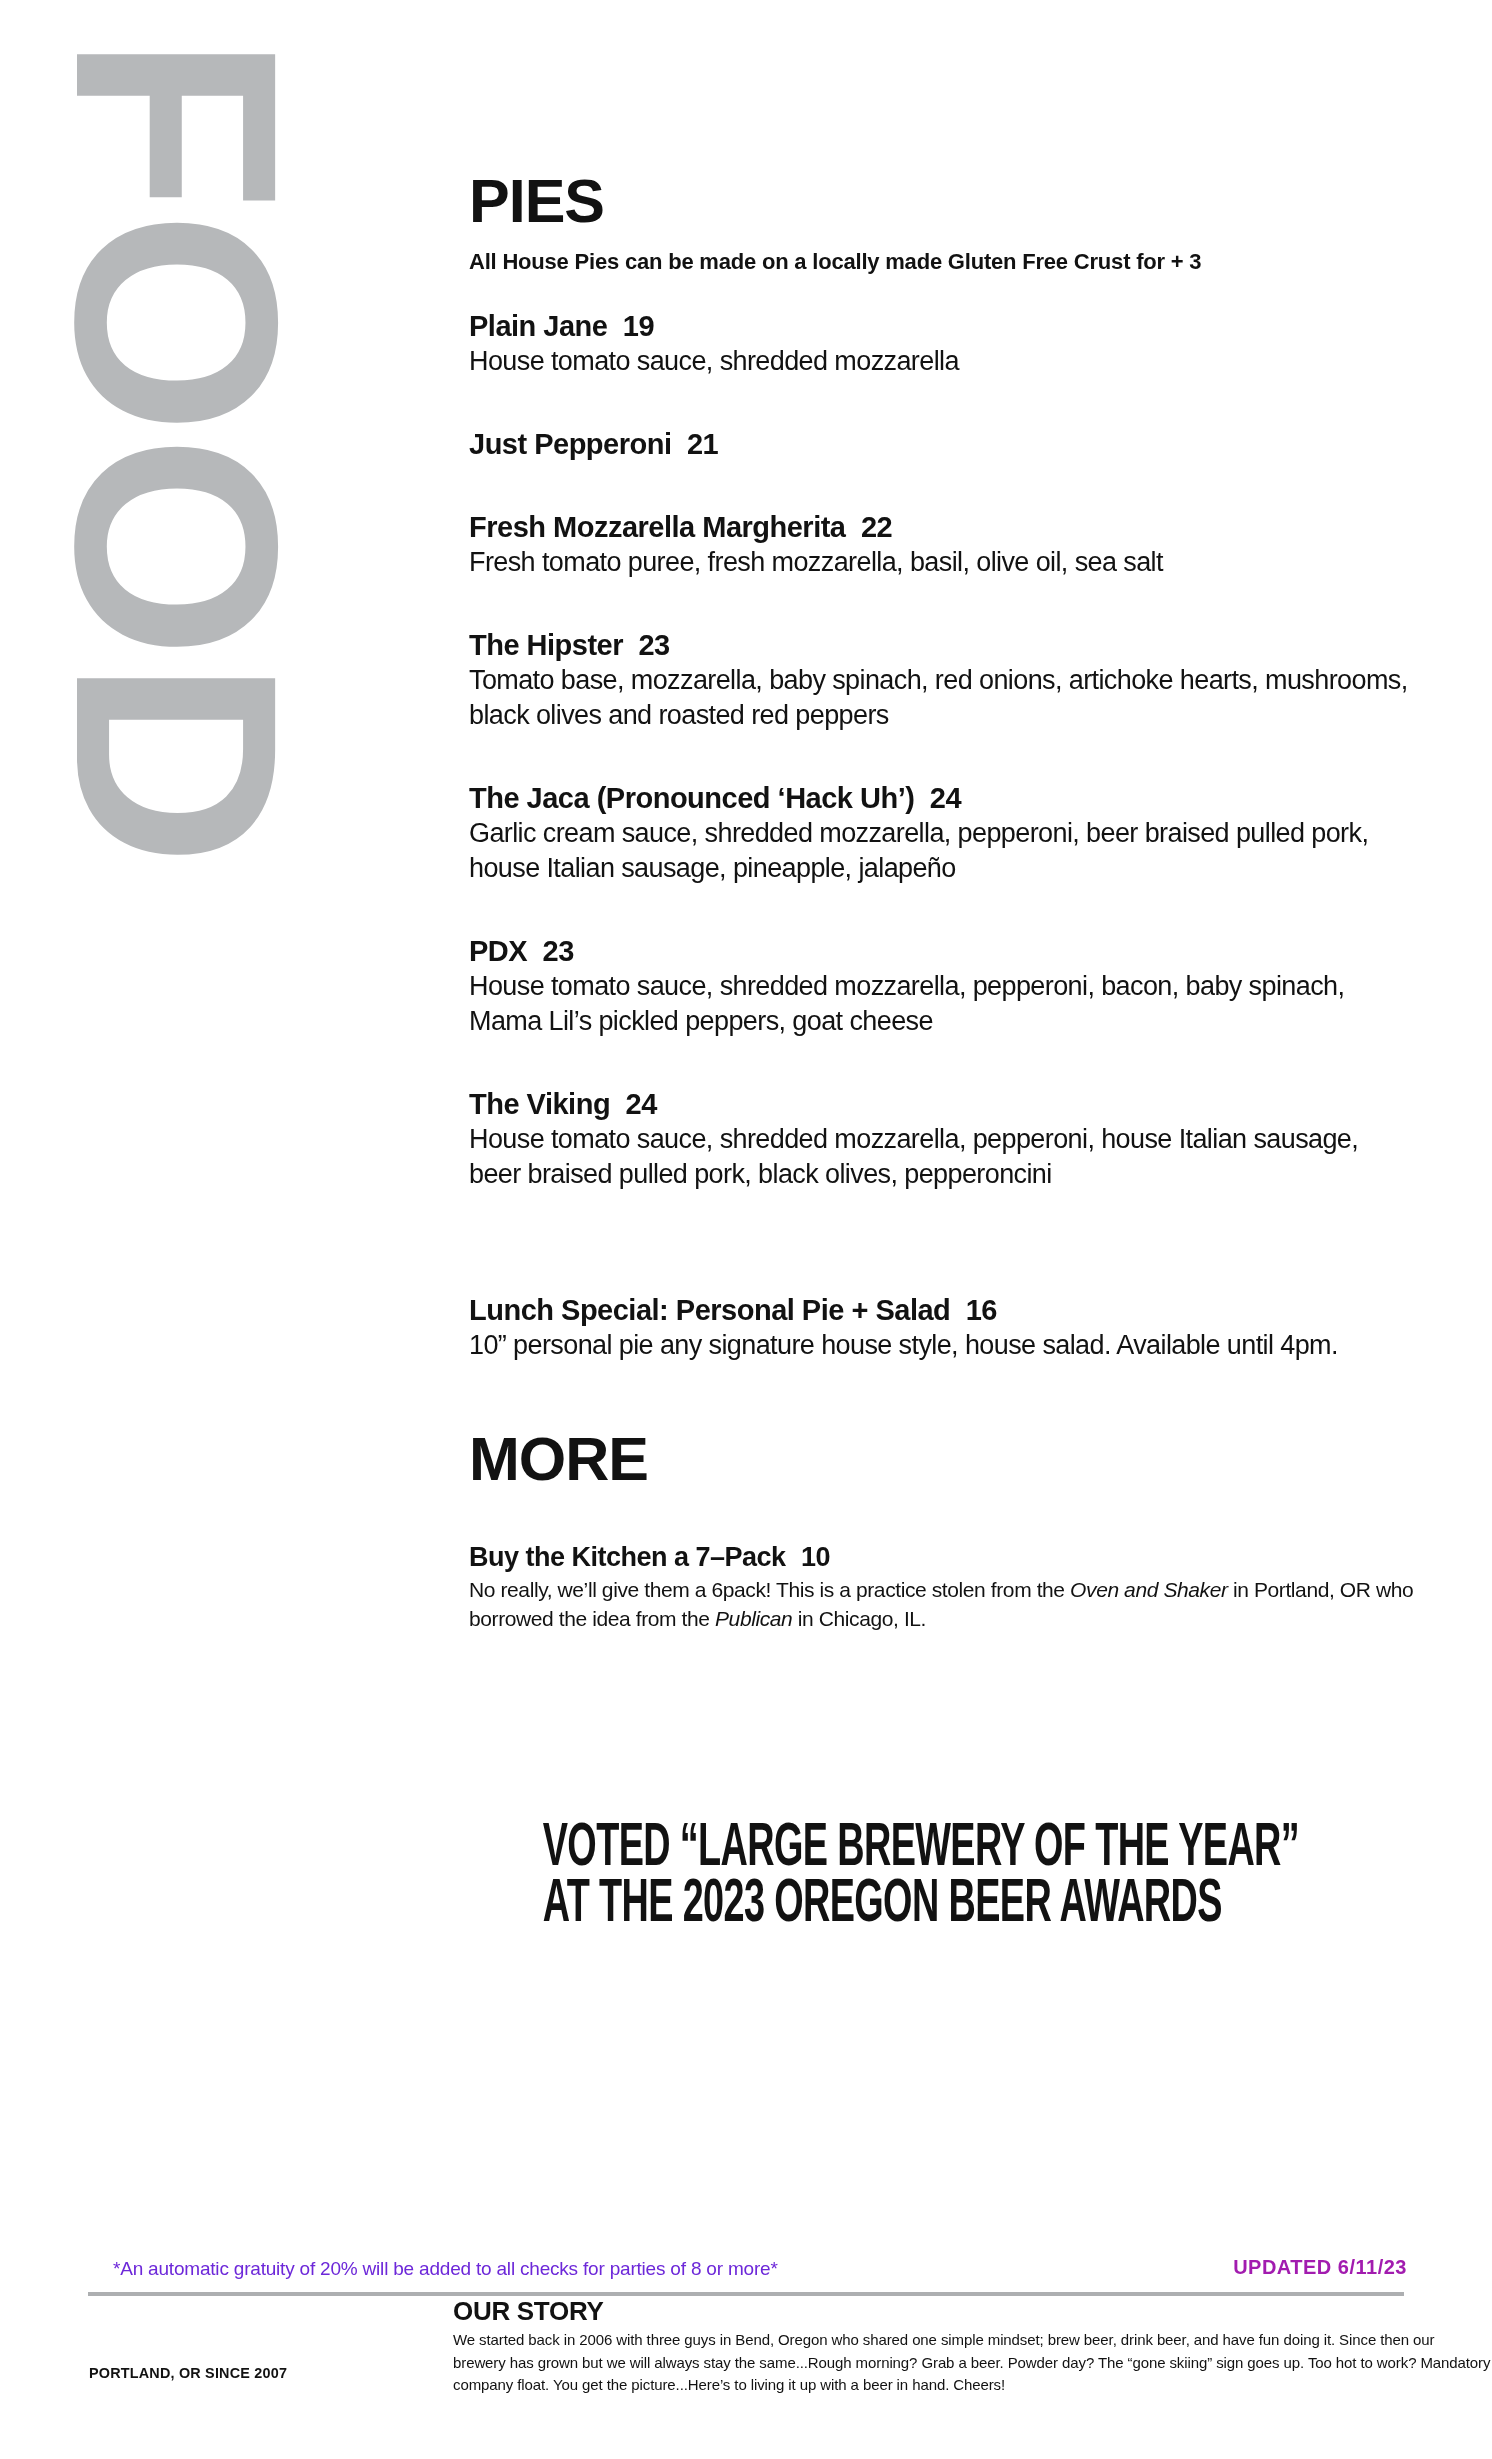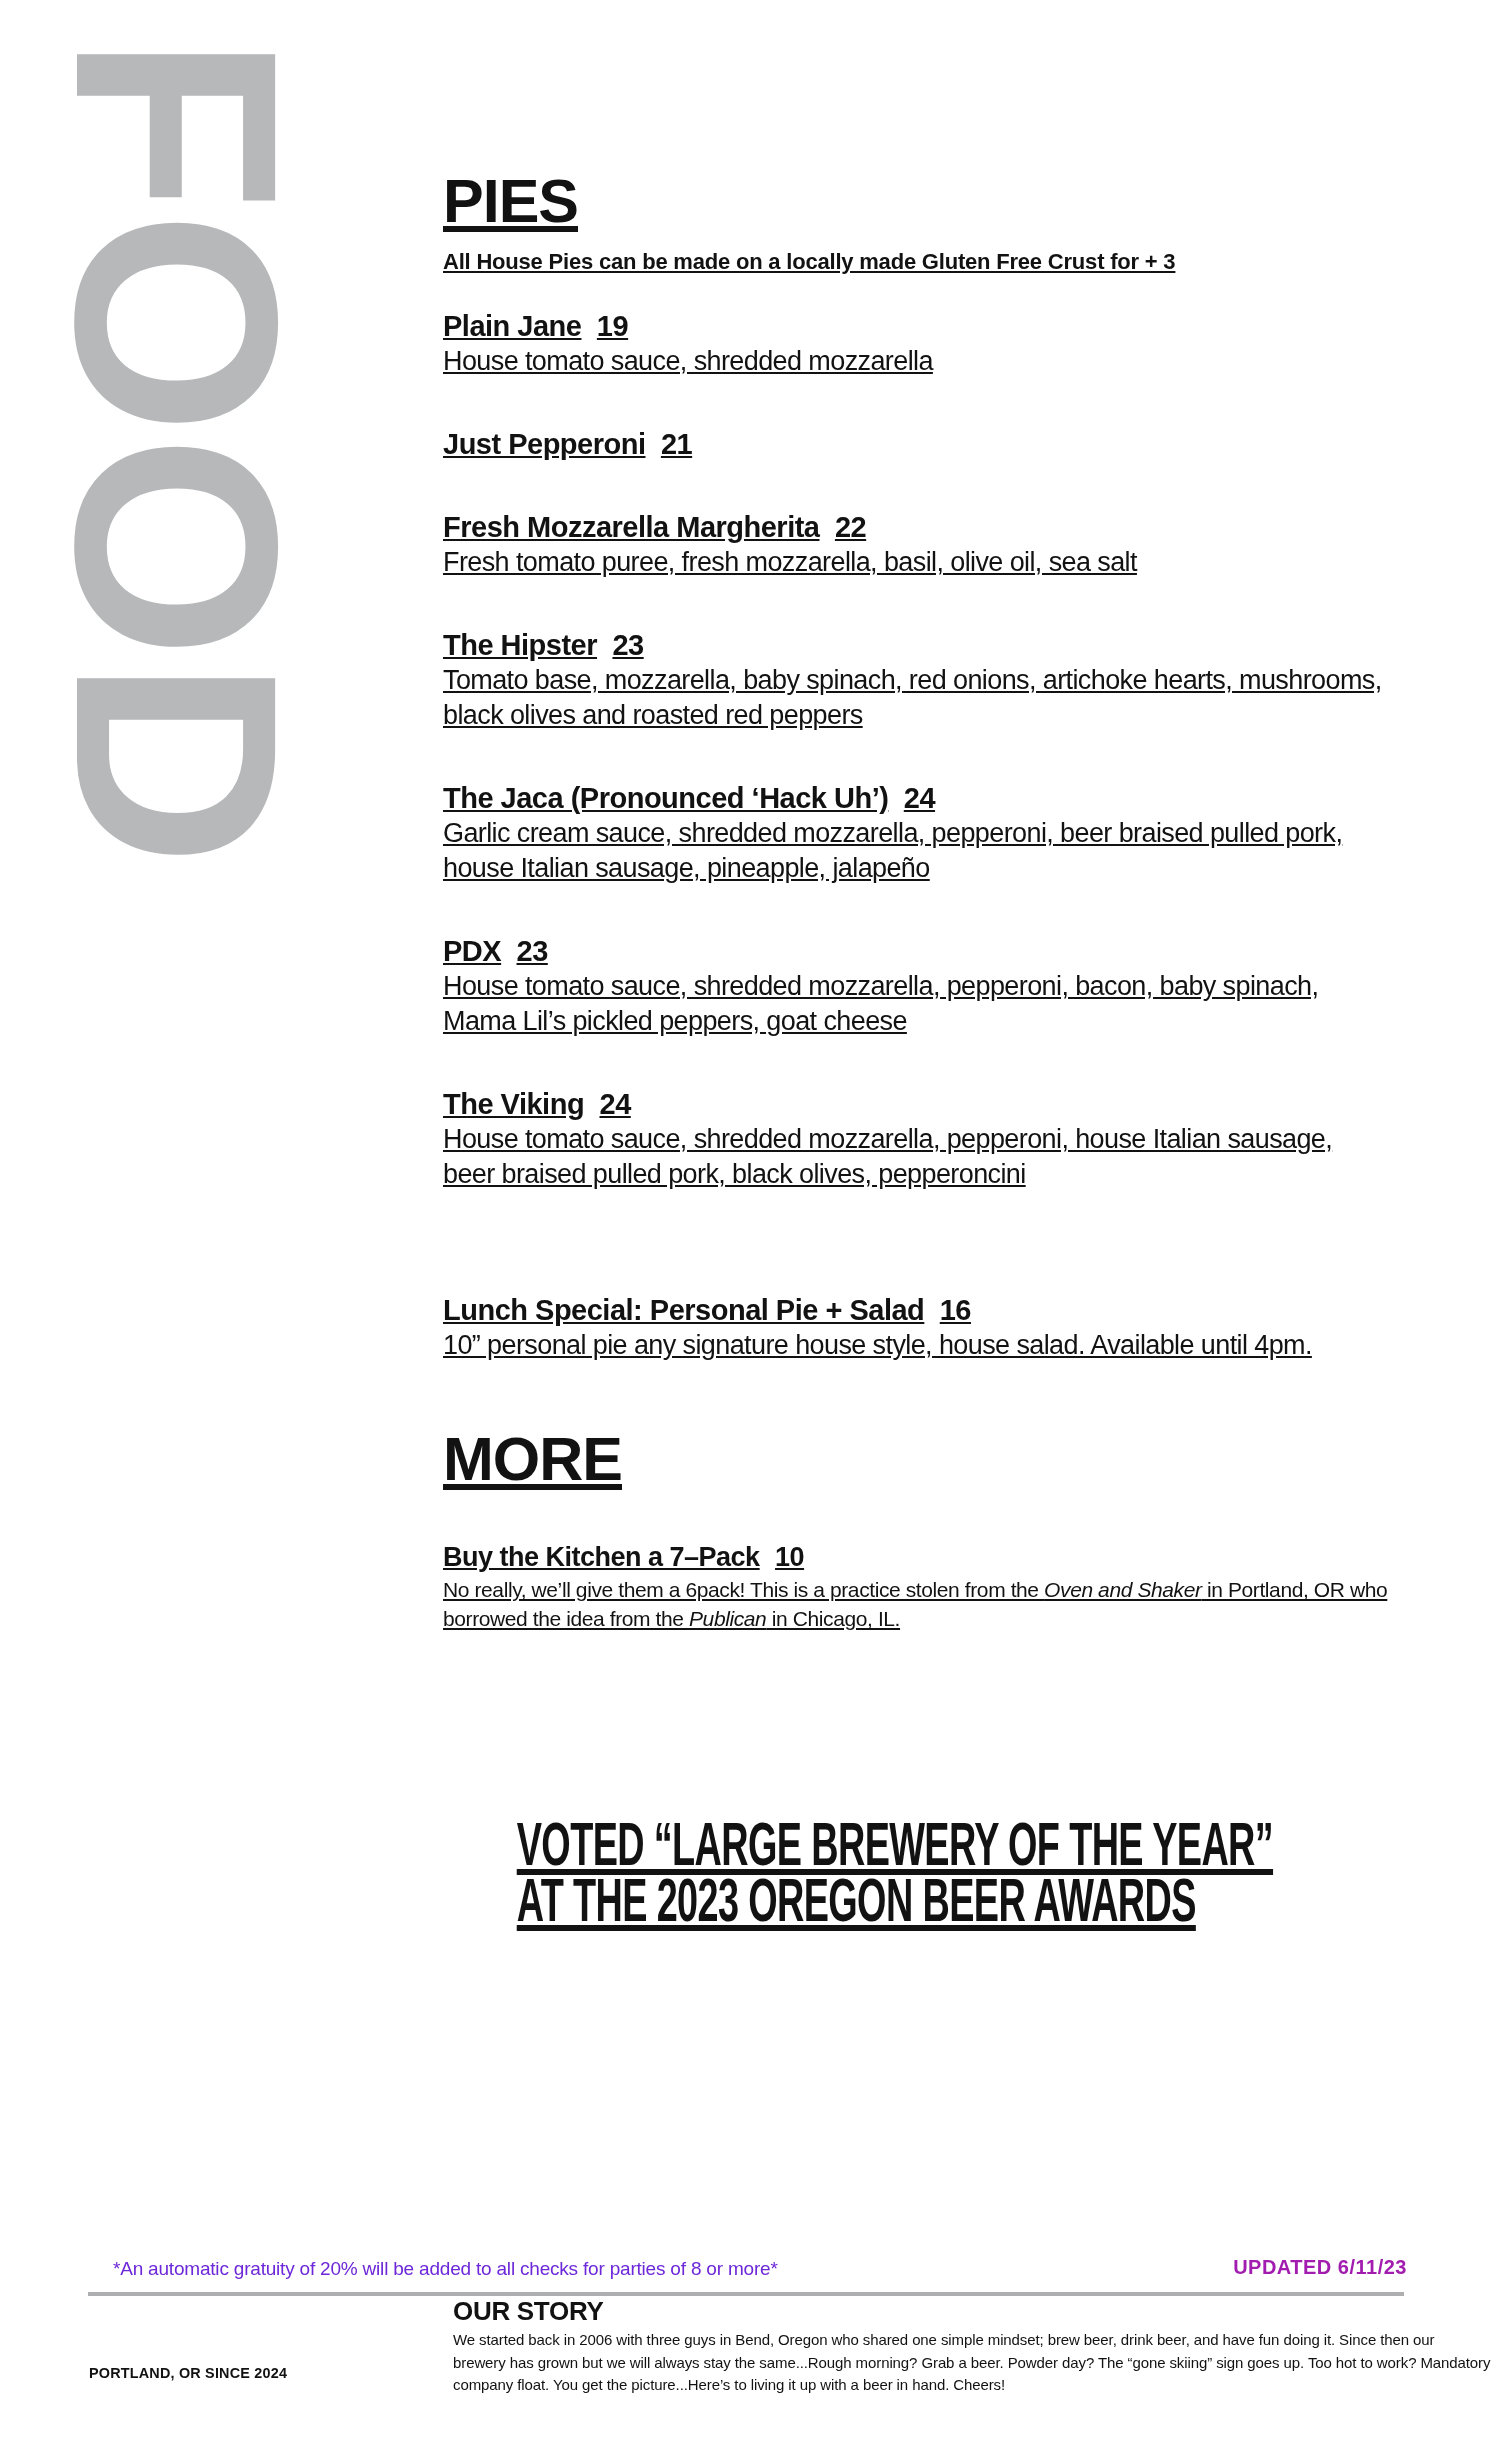--- a/index.html
+++ b/index.html
@@ -11,21 +11,21 @@
 
   
   .food-mark {
     position:absolute; top:35px; left:292px;
     transform:rotate(90deg); transform-origin:0 0;
     font-size:288px; font-weight:bold; line-height:231px;
     letter-spacing:0; white-space:nowrap; color:#b6b8ba;
   }
 
   
-  .column { position:absolute; left:443px; top:0; width:946px;text-decoration:underline; }
+  .column { position:absolute; left:469px; top:0; width:946px; }
 
   .section-title {
     font-size:61px; font-weight:bold; line-height:61px;
     letter-spacing:-1px; margin:0;
   }
   .pies-title { margin-top:171px; }
   .more-title { margin-top:66px; }
 
   .section-note {
     font-size:22px; font-weight:bold; line-height:29px;
@@ -178,16 +178,16 @@
       <div>AT THE 2023 OREGON BEER AWARDS</div>
     </div>
 
   </main>
 
   <div class="gratuity">*An automatic gratuity of 20% will be added to all checks for parties of 8 or more*</div>
   <div class="updated">UPDATED 6/11/23</div>
   <div class="rule"></div>
   <div class="story-title">OUR STORY</div>
   <div class="story">We started back in 2006 with three guys in Bend, Oregon who shared one simple mindset; brew beer, drink beer, and have fun doing it. Since then our brewery has grown but we will always stay the same...Rough morning? Grab a beer. Powder day? The “gone skiing” sign goes up. Too hot to work? Mandatory company float. You get the picture...Here’s to living it up with a beer in hand. Cheers!</div>
-  <div class="tagline">PORTLAND, OR SINCE 2024</div>
+  <div class="tagline">PORTLAND, OR SINCE 2007</div>
 
 </div>
 
 
 </body></html>

